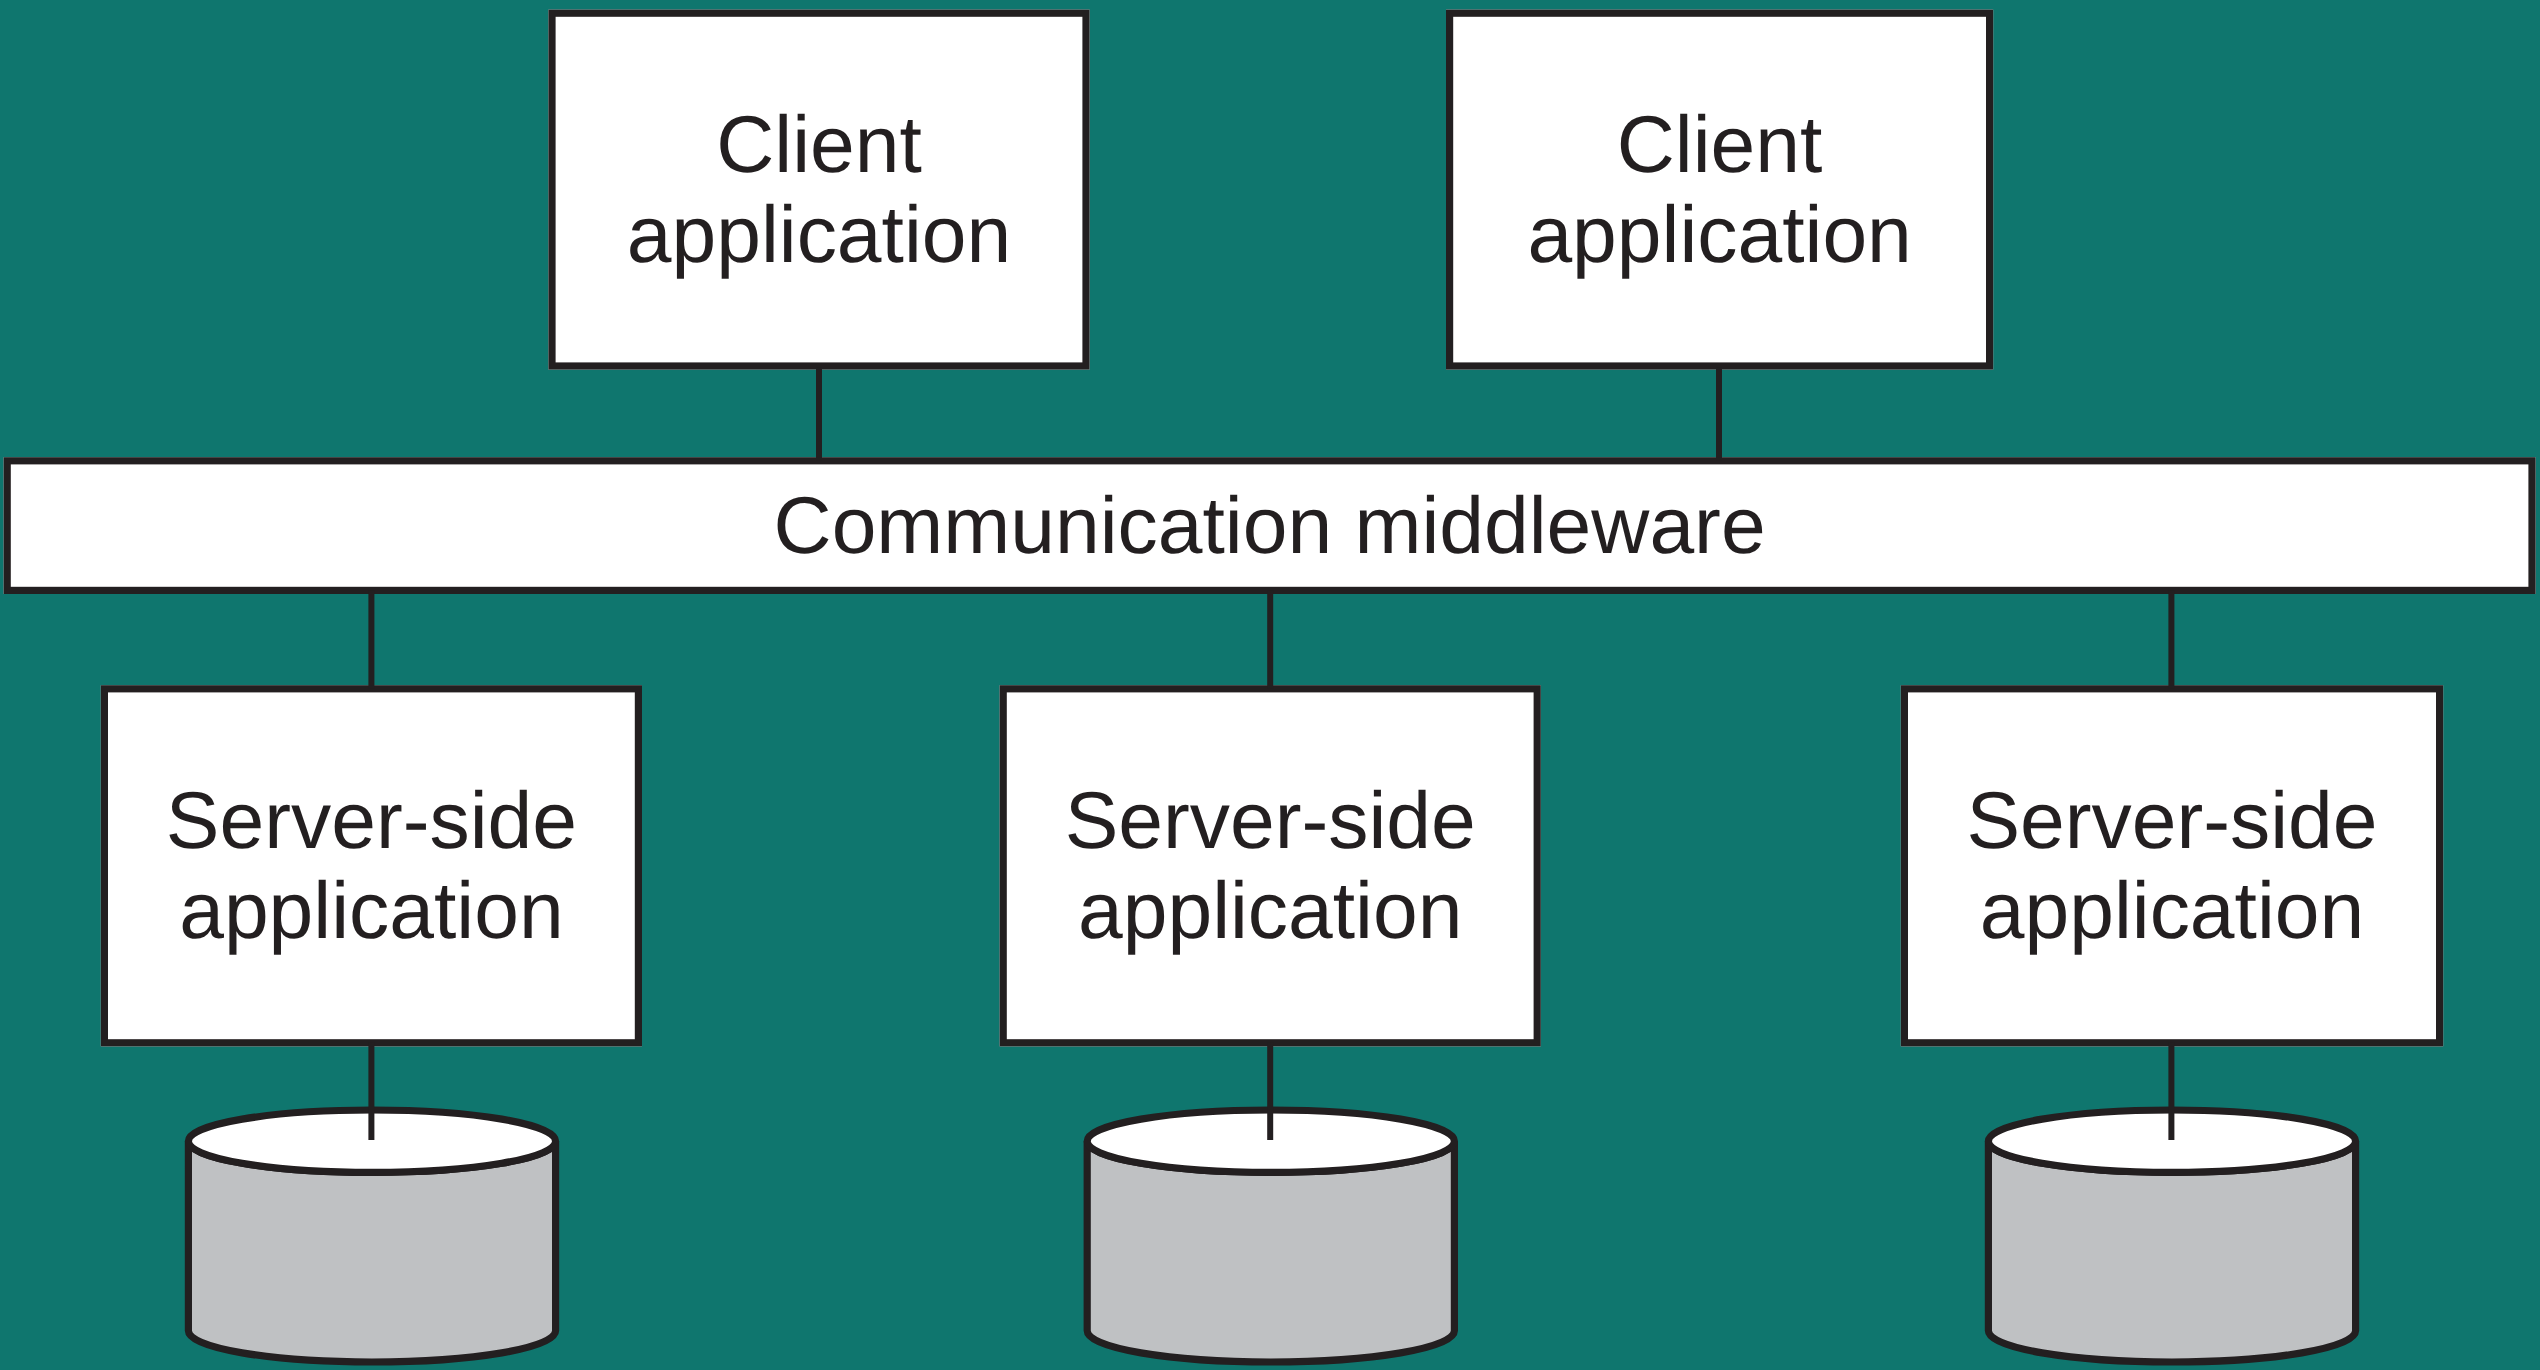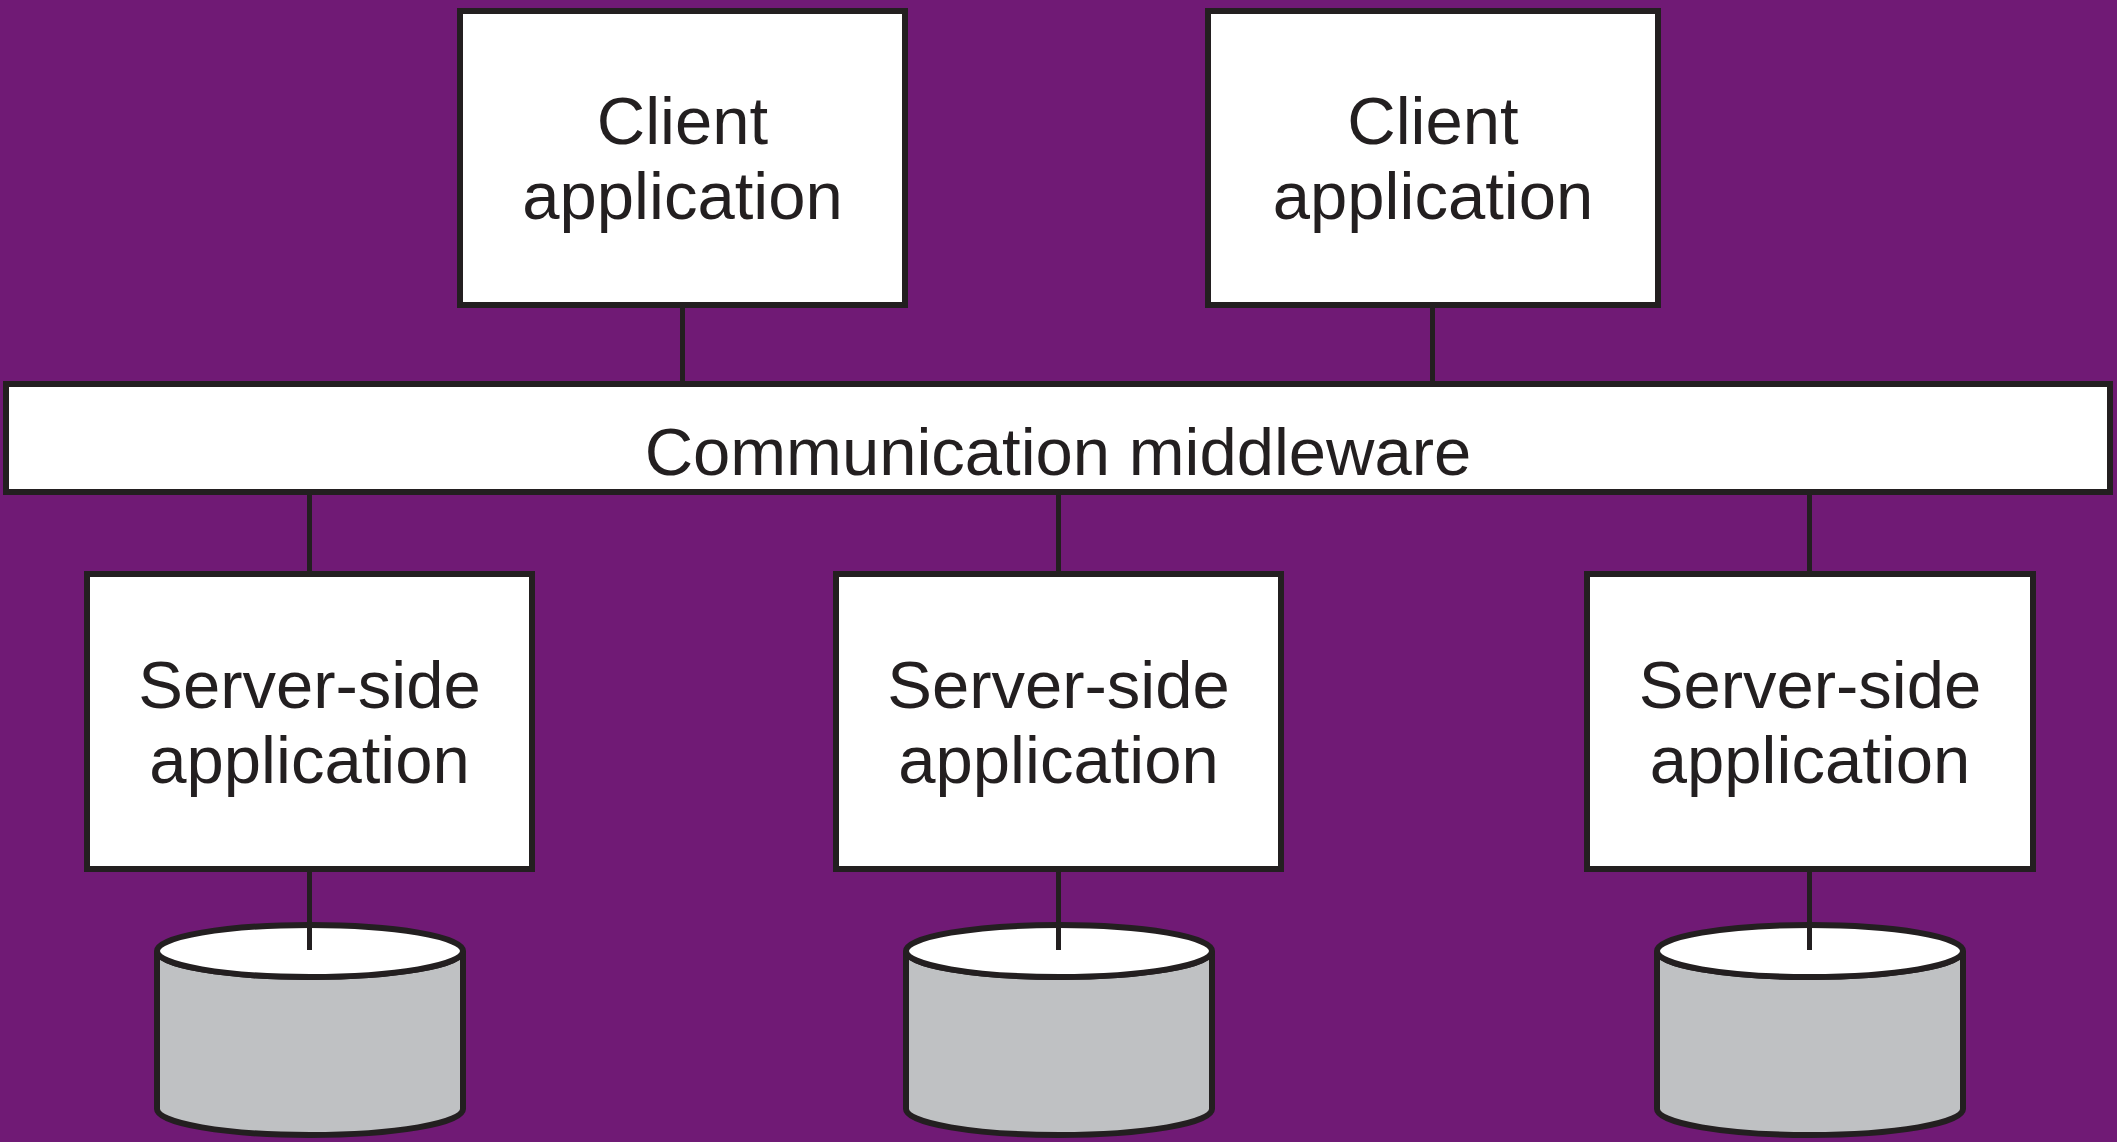--- a/index.html
+++ b/index.html
@@ -4,21 +4,21 @@
 <style>
   html, body {
     margin: 0;
     padding: 0;
     background: #ffffff;
   }
   .stage {
     position: relative;
     width: 2117px;
     height: 1142px;
-    background: #701a75;
+    background: #0f766e;
     font-family: "Liberation Sans", sans-serif;
     color: #231f20;
     overflow: hidden;
   }
   .node-box {
     position: absolute;
     box-sizing: border-box;
     border: 6px solid #231f20;
     background: #ffffff;
     display: flex;
@@ -28,21 +28,21 @@
     z-index: 2;
   }
   .node-label {
     font-size: 67px;
     line-height: 75px;
     white-space: pre-line;
     color: #231f20;
   }
   .client-1 { left: 457px;  top: 8px;   width: 451px;  height: 300px; }
   .client-2 { left: 1205px; top: 8px;   width: 456px;  height: 300px; }
-  .middleware-bar { left: 3px; top: 381px; width: 2110px; height: 114px; align-items: flex-end; }
+  .middleware-bar { left: 3px; top: 381px; width: 2110px; height: 114px; }
   .server-1 { left: 84px;   top: 571px; width: 451px;  height: 301px; }
   .server-2 { left: 833px;  top: 571px; width: 451px;  height: 301px; }
   .server-3 { left: 1584px; top: 571px; width: 452px;  height: 301px; }
   .vline {
     position: absolute;
     width: 5px;
     background: #231f20;
     z-index: 3;
   }
   .conn-client-1 { left: 680px;  top: 306px; height: 78px; }

